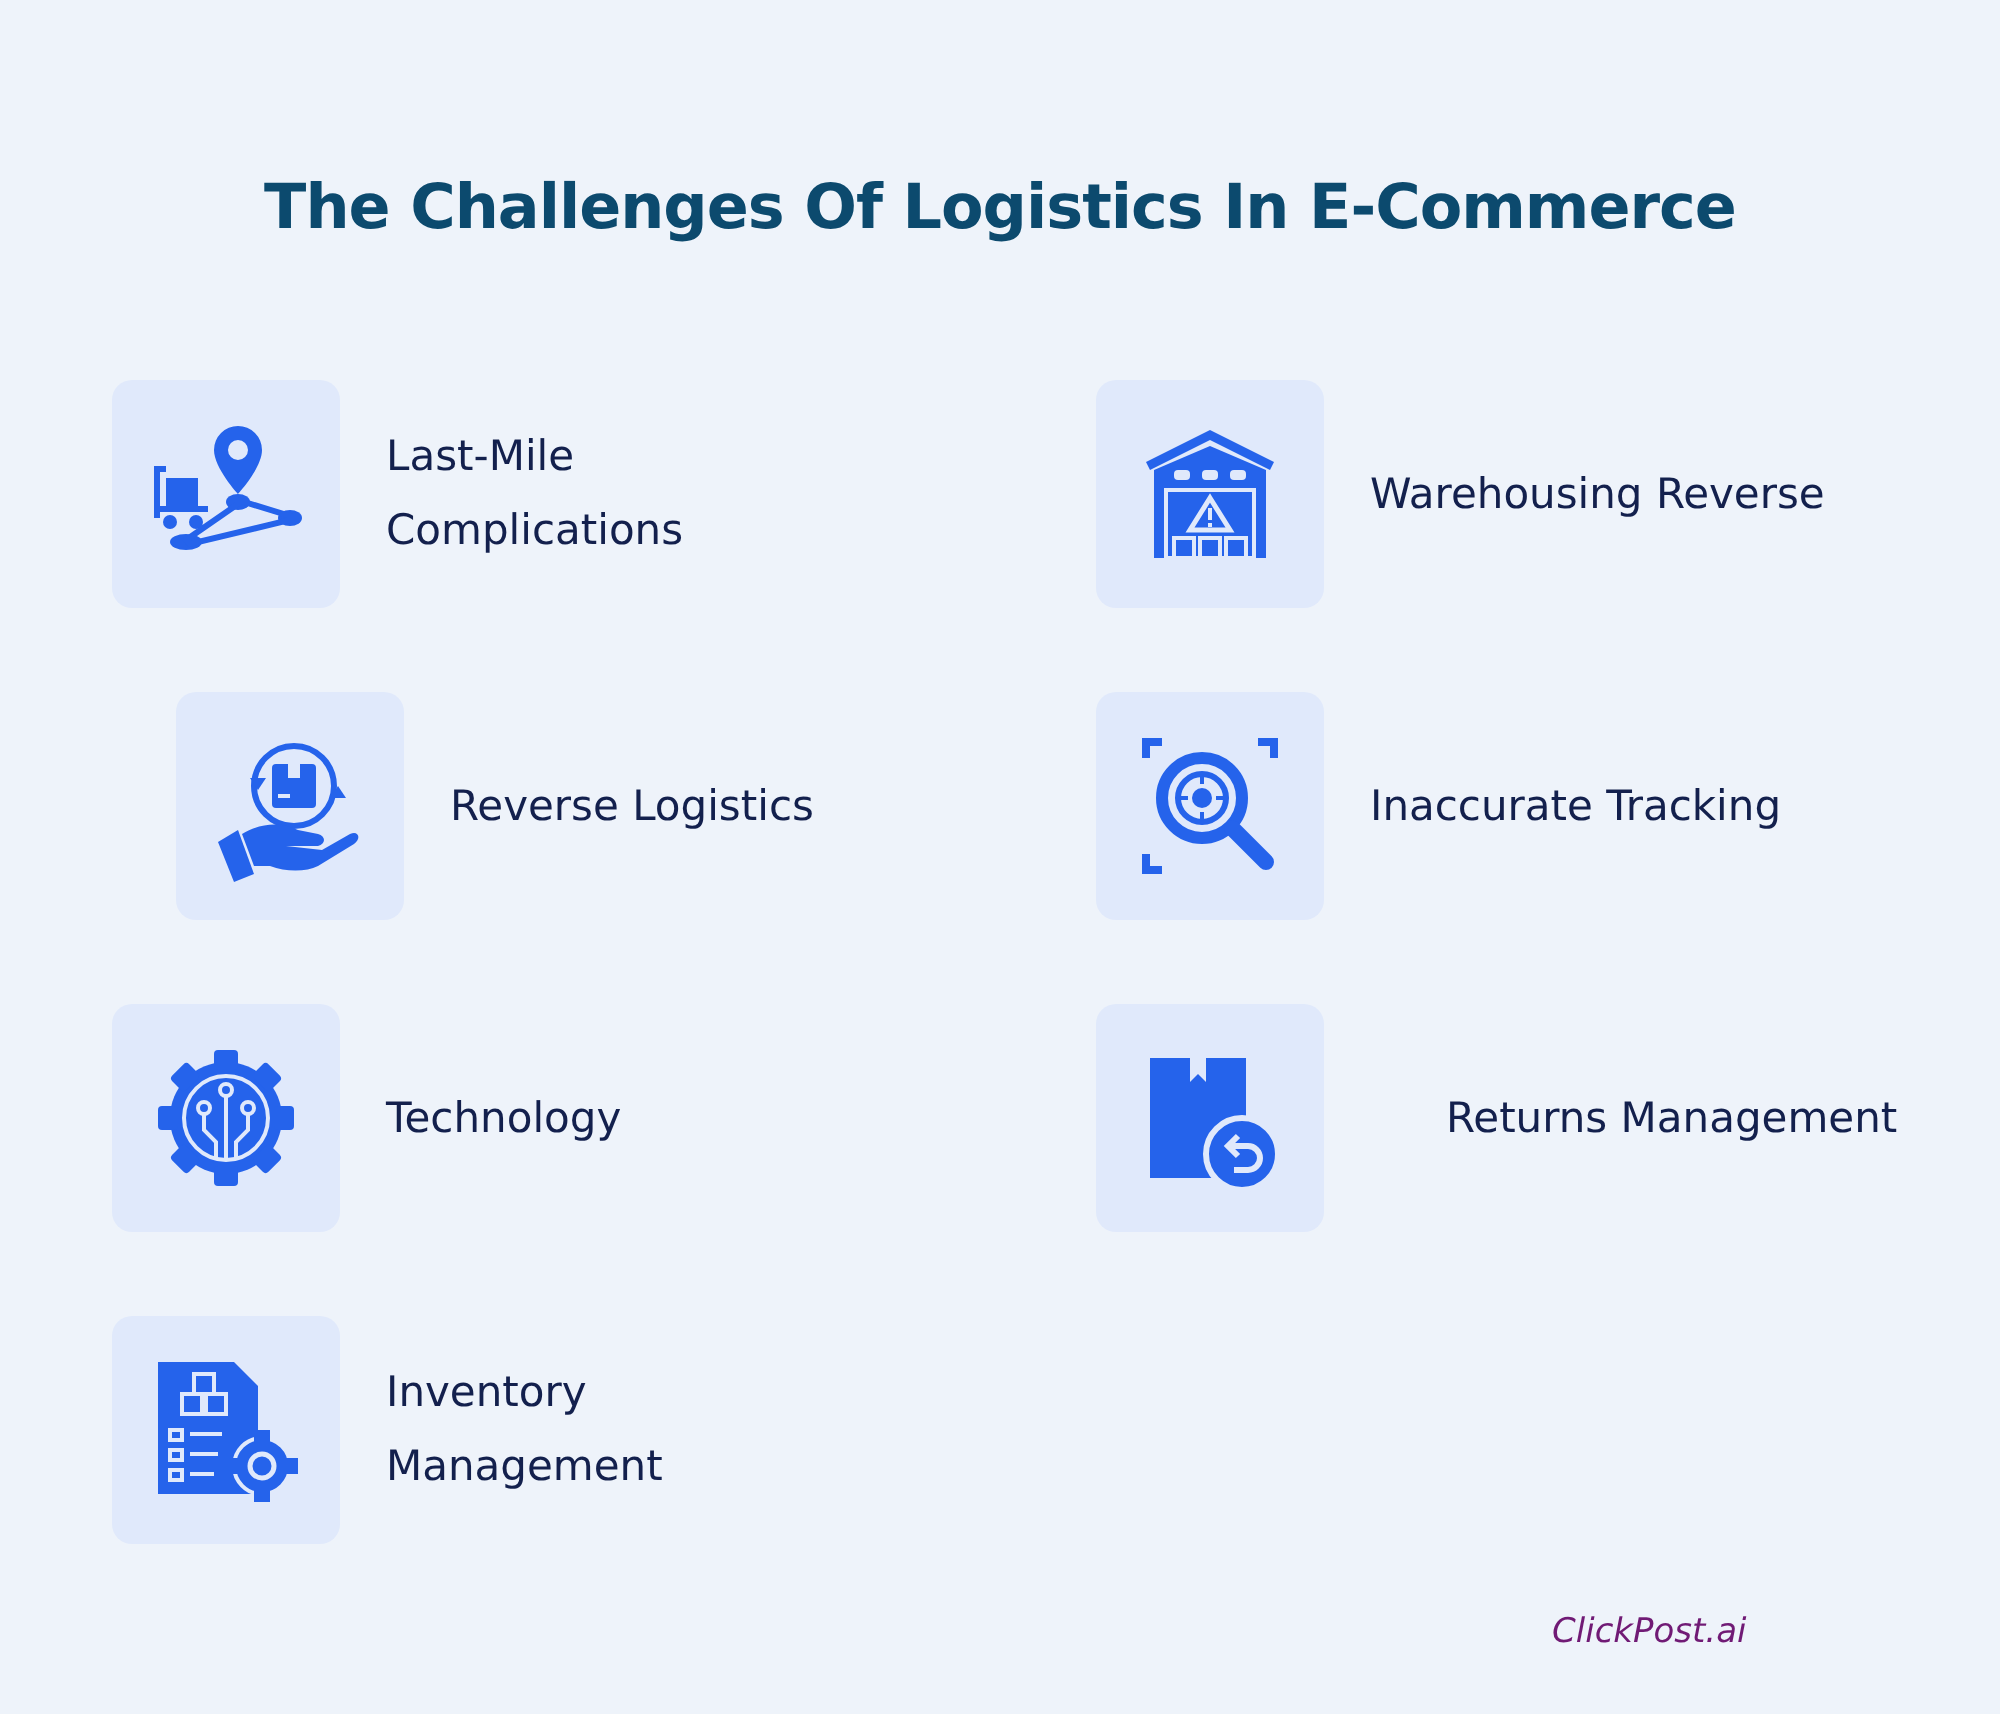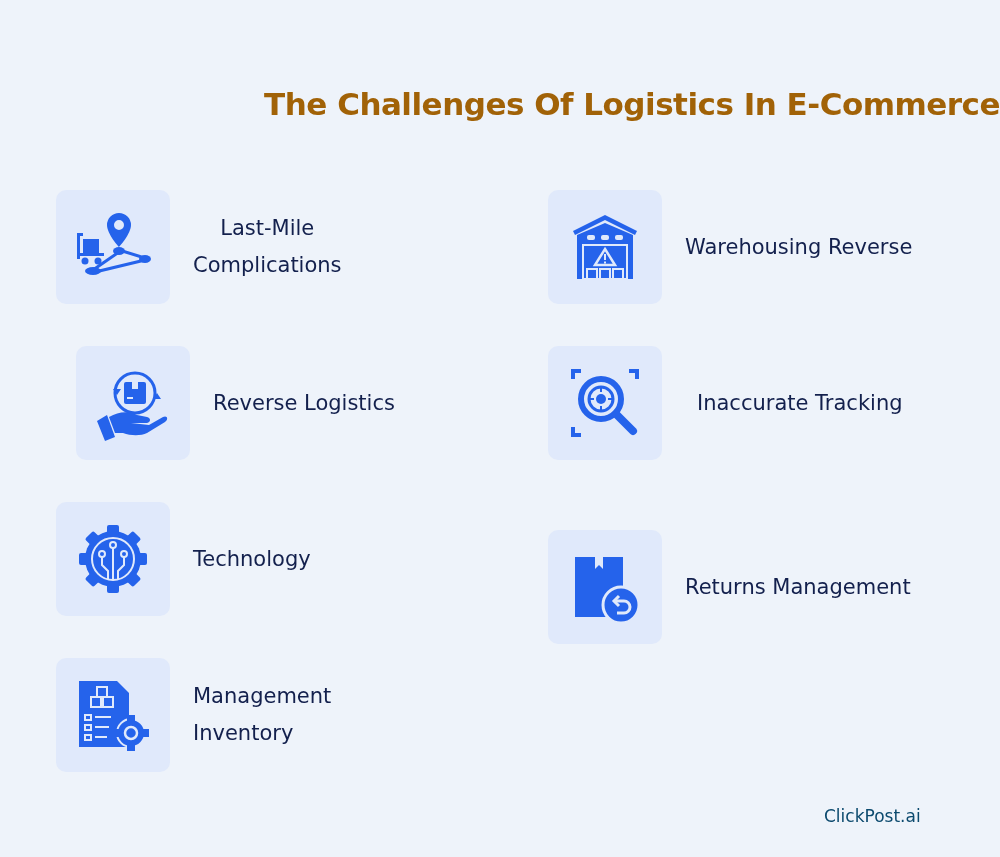--- a/index.html
+++ b/index.html
@@ -4,45 +4,45 @@
 <style>
   html, body { margin: 0; padding: 0; }
   body {
     width: 1000px; height: 857px;
     background: #eef3fa;
     font-family: "Liberation Sans", "DejaVu Sans", sans-serif;
     position: relative; overflow: hidden;
   }
   .title {
     position: absolute; left: 0; top: 86px; width: 1000px;
-    text-align: right; font-family: "DejaVu Sans", sans-serif;
-    font-weight: bold; font-size: 31px; color: #a16207; letter-spacing: -0.5px;
+    text-align: center; font-family: "DejaVu Sans", sans-serif;
+    font-weight: bold; font-size: 31px; color: #0c4a6e; letter-spacing: -0.5px;
   }
   .item { position: absolute; display: flex; align-items: center; }
   .tile {
     width: 114px; height: 114px; border-radius: 10px;
     background: #e0e9fb; display: flex; align-items: center; justify-content: center;
     flex-shrink: 0;
   }
   .tile svg { width: 76px; height: 76px; }
   .label {
     margin-left: 23px; font-family: "DejaVu Sans", sans-serif;
     font-size: 21px; line-height: 37px; color: #13204d; font-weight: normal;
   }
   .brand {
-    position: absolute; left: 824px; top: 806px;
-    font-family: "DejaVu Sans", sans-serif; font-size: 17px; color: #0c4a6e;
+    position: absolute; left: 776px; top: 806px;
+    font-family: "DejaVu Sans", sans-serif; font-size: 17px; color: #701a75; font-style: italic;
   }
 </style>
 </head>
 <body>
 
 <div class="title">The Challenges Of Logistics In E-Commerce</div>
 
-<div class="item" style="left:56px;top:190px;text-align:center;">
+<div class="item" style="left:56px;top:190px;">
   <div class="tile">
     <svg viewBox="0 0 76 76" fill="#2563eb">
       <path d="M44 4a12 12 0 0 0-12 12c0 9 12 22 12 22s12-13 12-22A12 12 0 0 0 44 4zm0 17a5 5 0 1 1 0-10 5 5 0 0 1 0 10z"></path>
       <rect x="2" y="24" width="3" height="26"></rect>
         <rect x="2" y="24" width="6" height="3"></rect>
       <rect x="8" y="30" width="16" height="14"></rect>
         <rect x="5" y="44" width="24" height="3"></rect>
       <circle cx="10" cy="52" r="3.5"></circle>
         <circle cx="23" cy="52" r="3.5"></circle>
       <ellipse cx="44" cy="42" rx="6" ry="4"></ellipse>
@@ -72,39 +72,39 @@
       <rect x="20" y="60" width="10" height="10" fill="none" stroke="#e0e9fb" stroke-width="2"></rect>
         <rect x="33" y="60" width="10" height="10" fill="none" stroke="#e0e9fb" stroke-width="2"></rect>
         <rect x="46" y="60" width="10" height="10" fill="none" stroke="#e0e9fb" stroke-width="2"></rect>
     </svg>
   </div>
   <div class="label">
     <div>Warehousing Reverse</div>
   </div>
 </div>
 
-<div class="item" style="left:52px;top:346px;padding-left:24px;">
+<div class="item" style="left:64px;top:346px;padding-left:24px;">
   <div class="tile">
     <svg viewBox="0 0 76 76" fill="#2563eb">
       <circle cx="40" cy="28" r="20" fill="none" stroke="#2563eb" stroke-width="3"></circle>
       <rect x="29" y="17" width="22" height="22" rx="2"></rect>
       <rect x="37" y="17" width="6" height="7" fill="#e0e9fb"></rect>
         <rect x="32" y="32" width="6" height="2" fill="#e0e9fb"></rect>
       <path d="M18 24 l4 6 l4-6z"></path>
         <path d="M58 34 l4-6 l4 6z"></path>
       <path d="M2 56 L12 50 L20 72 L10 76z"></path>
       <path d="M14 52 C24 46 34 46 42 50 L52 52 C56 53 56 57 52 58 L36 58 L54 60 L68 52 C72 50 74 54 70 57 L52 68 C46 71 36 71 28 68 L20 68z"></path>
     </svg>
   </div>
   <div class="label">
     <div>Reverse Logistics</div>
   </div>
 </div>
 
-<div class="item" style="left:548px;top:346px;gap:12px;">
+<div class="item" style="left:548px;top:346px;">
   <div class="tile">
     <svg viewBox="0 0 76 76" fill="none" stroke="#2563eb">
       <path d="M6 14 V6 H14 M62 6 H70 V14 M6 62 V70 H14" stroke-width="4"></path>
       <circle cx="34" cy="34" r="20" stroke-width="6"></circle>
       <circle cx="34" cy="34" r="12" stroke-width="3"></circle>
       <circle cx="34" cy="34" r="5" fill="#2563eb" stroke="none"></circle>
       <path d="M34 22 v5 M34 41 v5 M22 34 h5 M41 34 h5" stroke-width="2"></path>
       <path d="M49 49 L66 66" stroke-width="8" stroke-linecap="round"></path>
     </svg>
   </div>
@@ -138,21 +138,21 @@
           <circle cx="49" cy="33" r="3"></circle>
         <path d="M38 27 V58 M27 36 V44 L33 50 V58 M49 36 V44 L43 50 V58"></path>
       </g>
     </svg>
   </div>
   <div class="label">
     <div>Technology</div>
   </div>
 </div>
 
-<div class="item" style="left:548px;top:530px;">
+<div class="item" style="left:548px;top:502px;gap:38px;">
   <div class="tile">
     <svg viewBox="0 0 76 76">
       <path fill="#2563eb" d="M8 8 H28 V20 L32 16 L36 20 V8 H56 V68 H8z"></path>
       <circle cx="54" cy="56" r="18" fill="#2563eb" stroke="#e0e9fb" stroke-width="3"></circle>
       <path d="M48 52 H57 A6 6 0 0 1 57 64 H50" fill="none" stroke="#e0e9fb" stroke-width="3"></path>
       <path d="M52 47 L47 52 L52 57" fill="none" stroke="#e0e9fb" stroke-width="3"></path>
     </svg>
   </div>
   <div class="label">
     <div>Returns Management</div>
@@ -178,18 +178,18 @@
       <g fill="#2563eb">
         <rect x="52" y="38" width="8" height="6"></rect>
           <rect x="52" y="68" width="8" height="6"></rect>
         <rect x="38" y="52" width="6" height="8"></rect>
           <rect x="68" y="52" width="6" height="8"></rect>
       </g>
       <circle cx="56" cy="56" r="6" fill="none" stroke="#e0e9fb" stroke-width="2.5"></circle>
     </svg>
   </div>
   <div class="label">
+    <div>Inventory</div>
     <div>Management</div>
-    <div>Inventory</div>
   </div>
 </div>
 
 <div class="brand">ClickPost.ai</div>
 
 </body></html>

